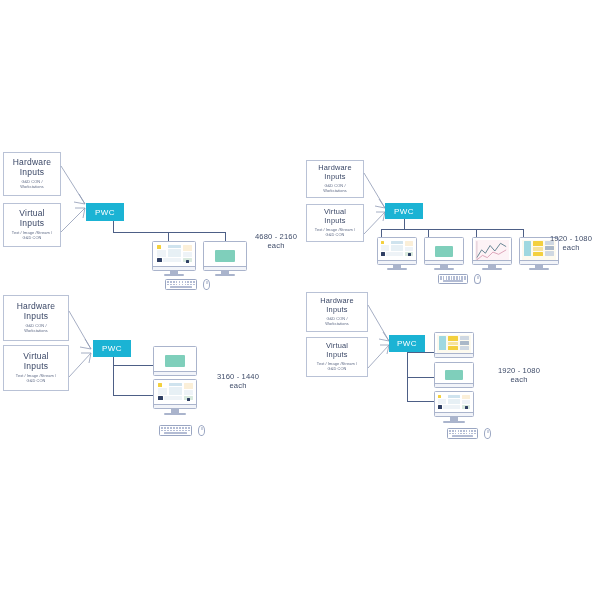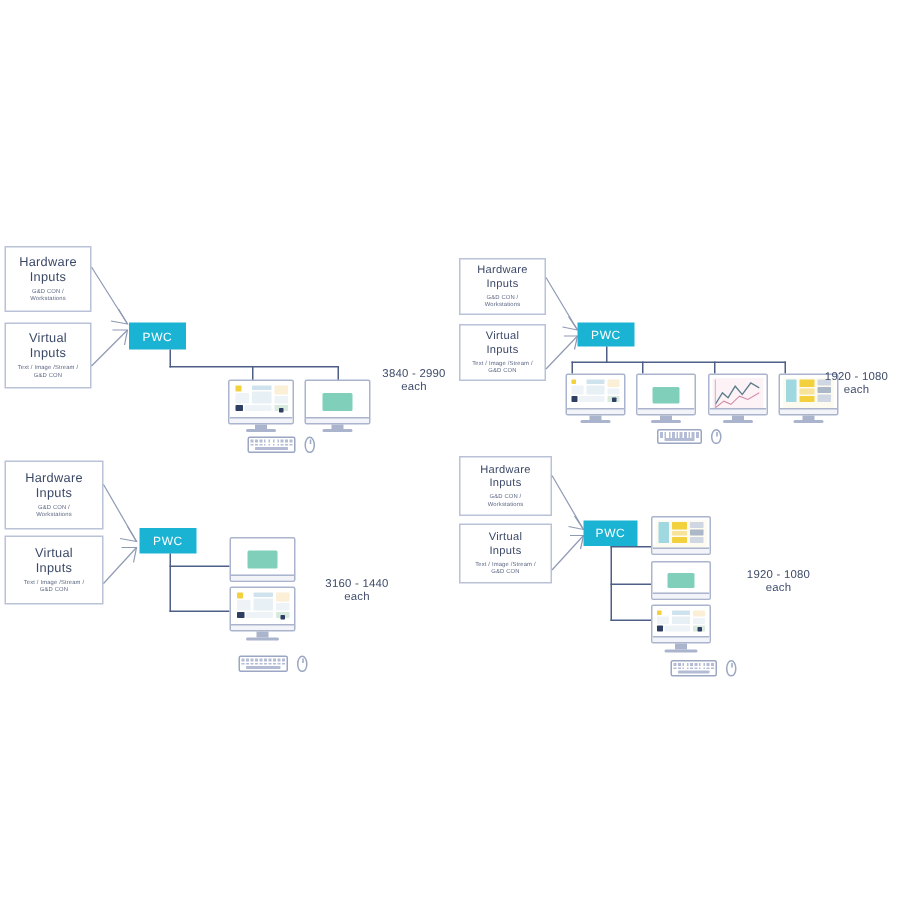--- a/index.html
+++ b/index.html
@@ -1,21 +1,21 @@
 <!DOCTYPE html>
 <html><head>
 <meta charset="utf-8">
 <style>
   html,body{margin:0;padding:0;}
   body{
     width:600px;height:600px;background:#ffffff;
     font-family:"Liberation Sans", sans-serif;
     color:#3d4a66;overflow:hidden;position:relative;
   }
-  .stage{position:absolute;left:0;top:12px;width:600px;height:436px;}
+  .stage{position:absolute;left:0;top:0;width:600px;height:436px;}
   .quad{position:absolute;}
 
   
   .inbox{
     position:absolute;box-sizing:border-box;
     background:#ffffff;border:1px solid #b9c2d6;
     display:flex;flex-direction:column;align-items:center;justify-content:center;
     text-align:center;padding:2px 2px;
   }
   .inbox .ttl{
@@ -177,21 +177,21 @@
           <i></i>
           <i></i>
           <i></i>
           <i></i>
           <i></i>
         </div>
       <div class="space"></div>
     </div>
     <div class="mouse" style="left:203px;top:279px;width:7px;height:11px;"></div>
 
-    <div class="reslabel" style="left:245px;top:232px;width:62px;">3840 - 2990
+    <div class="reslabel" style="left:245px;top:232px;width:62px;">4680 - 2160
 each</div>
   </div>
 
   <div class="quad">
 
     <div class="inbox" style="left:306px;top:160px;width:58px;height:38px;">
       <div class="ttl" style="font-size:7.4px;line-height:8.4px;">Hardware
 Inputs</div>
       <div class="sub">G&amp;D CON /
 Workstations</div>

